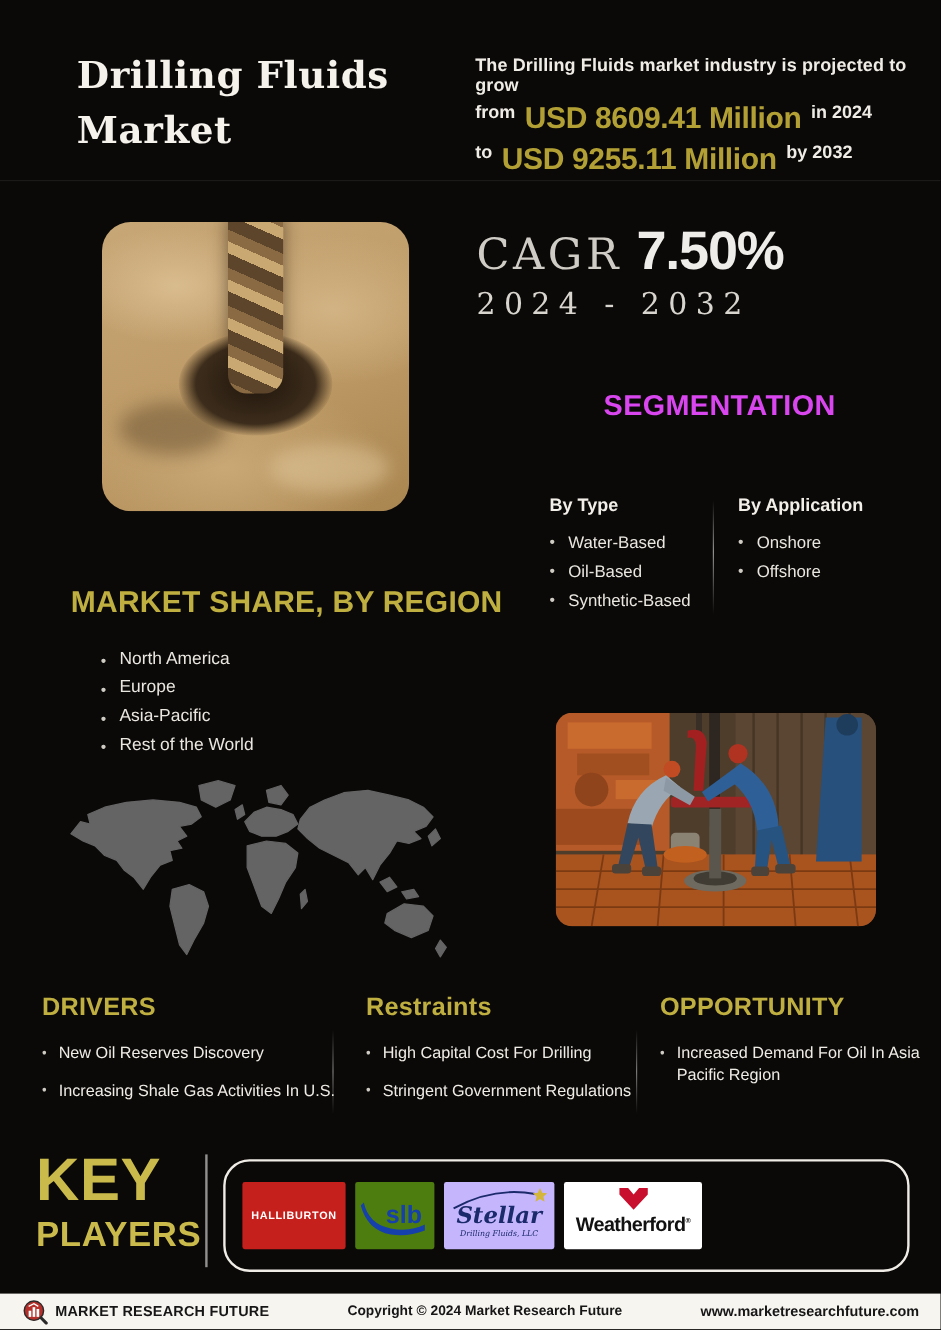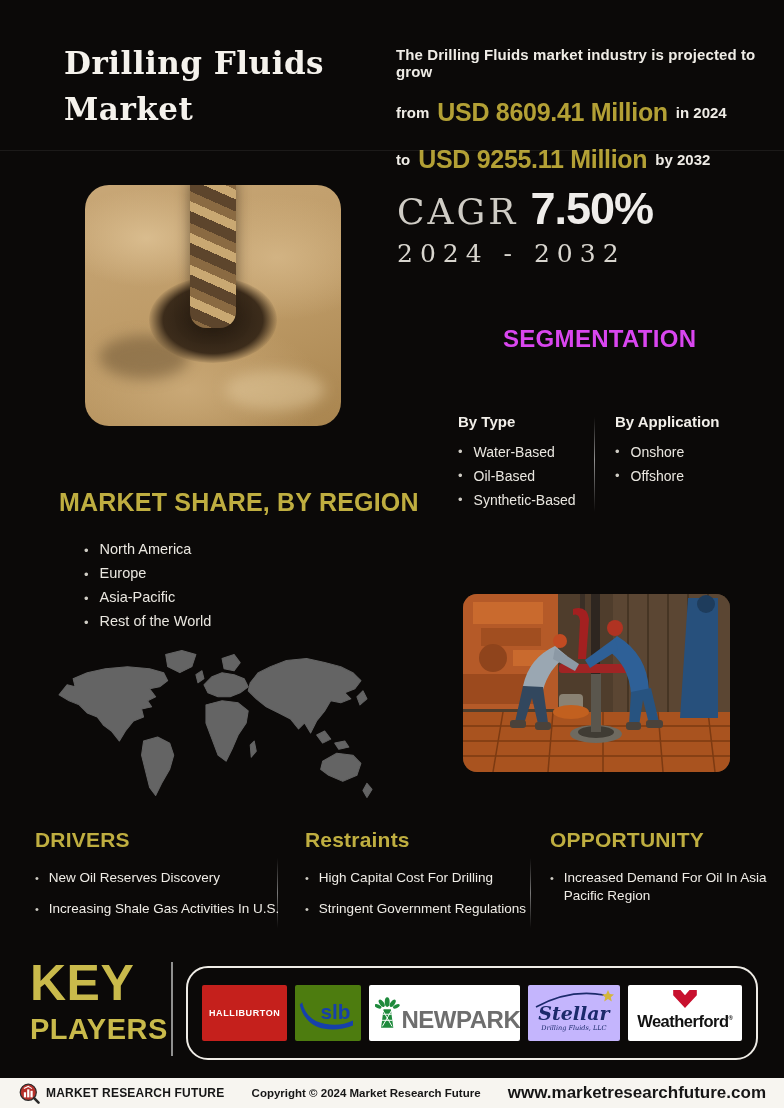--- a/index.html
+++ b/index.html
@@ -10,21 +10,21 @@
     background:#0b0908; overflow:hidden; margin:0 auto;
   }
   
   .title-block { position:absolute; left:64px; top:40px; color:#f5f2ec; }
   .title-block h1 {
     font-family:"DejaVu Serif", serif; font-weight:700;
     font-size:31px; line-height:46px; letter-spacing:0.5px;
   }
   .projection { position:absolute; left:396px; top:46px; width:372px; color:#efece6; }
   .proj-line1 { font-size:15px; font-weight:700; letter-spacing:0.1px; }
-  .proj-line { margin-top:18px; display:flex; align-items:center; white-space:nowrap; }
+  .proj-line { margin-top:5px; display:flex; align-items:flex-start; white-space:nowrap; }
   .proj-small { font-size:15px; font-weight:700; color:#efece6; }
   .proj-value { font-size:25px; font-weight:700; color:#b3a035; margin:0 8px; letter-spacing:-0.3px; }
   .header-divider { position:absolute; left:0; top:150px; width:784px; height:1px; background:rgba(255,255,255,0.07); }
 
   
   .mud-image {
     position:absolute; left:85px; top:185px; width:256px; height:241px;
     border-radius:24px; overflow:hidden;
     background:
       radial-gradient(ellipse 120px 70px at 24% 22%, #d9bc8e 0%, rgba(217,188,142,0) 70%),
@@ -120,21 +120,21 @@
   
   .footer {
     position:absolute; left:0; top:1078px; width:784px; height:30px;
     background:#f7f5f0; display:flex; align-items:center; justify-content:space-between;
     padding:0 18px;
   }
   .footer-brand { display:flex; align-items:center; gap:6px; }
   .footer-brand svg { width:22px; height:22px; }
   .footer-brand span { font-size:12px; font-weight:700; color:#161616; letter-spacing:0.2px;text-align:center; }
   .footer-copy { font-size:11.5px; font-weight:700; color:#161616; }
-  .footer-site { font-size:17px; font-weight:700; color:#161616; text-decoration:none; }
+  .footer-site { font-size:12px; font-weight:700; color:#161616; text-decoration:none; }
 </style>
 </head>
 <body>
 
 <div id="frame">
 
   <div class="title-block">
     <h1><span>Drilling Fluids</span><br>
         <span>Market</span></h1>
   </div>
@@ -349,39 +349,20 @@
   <div class="logo-box">
     <div class="logo logo-halliburton">
       <span>HALLIBURTON</span>
     </div>
     <div class="logo logo-slb">
       <svg viewBox="0 0 72 44" width="60" height="40">
         <path d="M5,9 C8,23 17,32 32,35 C45,37.5 56,36 66,31 L66,37 C55,41.5 43,42.5 32,41 C16,38.5 6,27.5 2,12 Z" fill="#1640ab"></path>
         <text x="27" y="29" font-family="Liberation Sans, sans-serif" font-size="25" font-weight="bold" fill="#1640ab">slb</text>
       </svg>
     </div>
-    <div class="logo logo-newpark">
-      <svg viewBox="0 0 40 52" width="33" height="44">
-        <g fill="#1e8a3c">
-          <ellipse cx="20" cy="8" rx="4" ry="8"></ellipse>
-          <ellipse cx="11" cy="10" rx="3.5" ry="7" transform="rotate(-35 11 10)"></ellipse>
-          <ellipse cx="29" cy="10" rx="3.5" ry="7" transform="rotate(35 29 10)"></ellipse>
-          <ellipse cx="5" cy="15" rx="3" ry="6" transform="rotate(-65 5 15)"></ellipse>
-          <ellipse cx="35" cy="15" rx="3" ry="6" transform="rotate(65 35 15)"></ellipse>
-          <path d="M14,20 H26 L30,50 H10 Z"></path>
-        </g>
-        <g stroke="#fff" stroke-width="1.6" fill="none">
-          <line x1="12.5" y1="28" x2="27.5" y2="28"></line>
-          <line x1="11.5" y1="38" x2="28.5" y2="38"></line>
-          <line x1="13" y1="22" x2="28" y2="48"></line>
-          <line x1="27" y1="22" x2="12" y2="48"></line>
-        </g>
-      </svg>
-      <span class="np-text">NEWPARK</span>
-    </div>
     <div class="logo logo-stellar">
       <svg class="stellar-star" viewBox="0 0 84 20">
         <path d="M4,18 C26,6 50,2 72,6" stroke="#1b2a6b" stroke-width="1.6" fill="none"></path>
         <path d="M76,1 l1.8,4 4.2,0.4 -3.2,2.8 1,4.2 -3.8,-2.3 -3.8,2.3 1,-4.2 -3.2,-2.8 4.2,-0.4 Z" fill="#d4b63c"></path>
       </svg>
       <div class="stellar-inner">
         <div class="stellar-script">Stellar</div>
         <div class="stellar-sub">Drilling Fluids, LLC</div>
       </div>
     </div>

